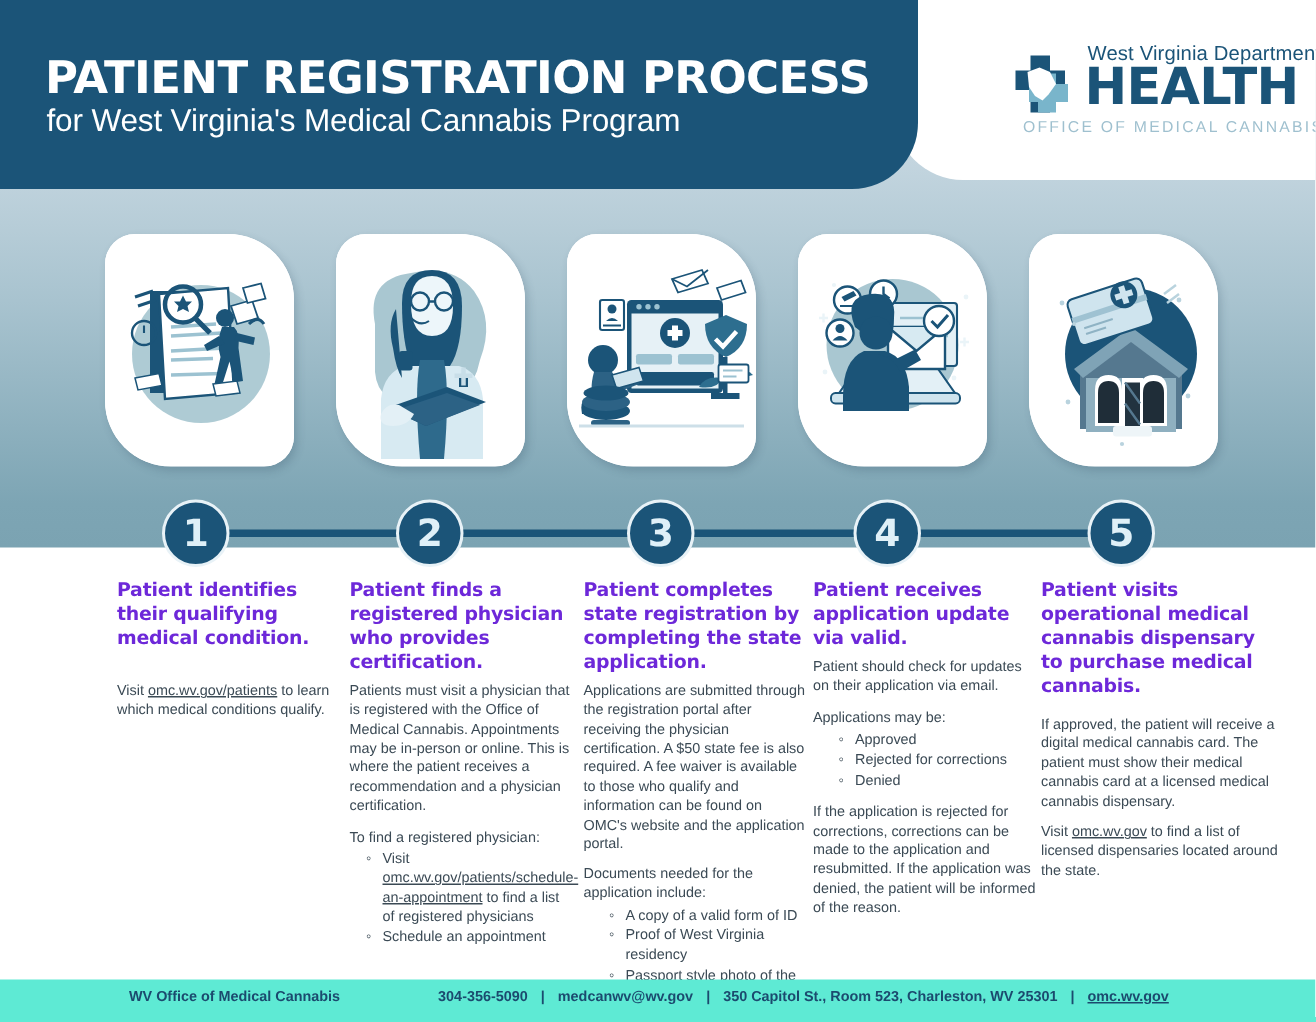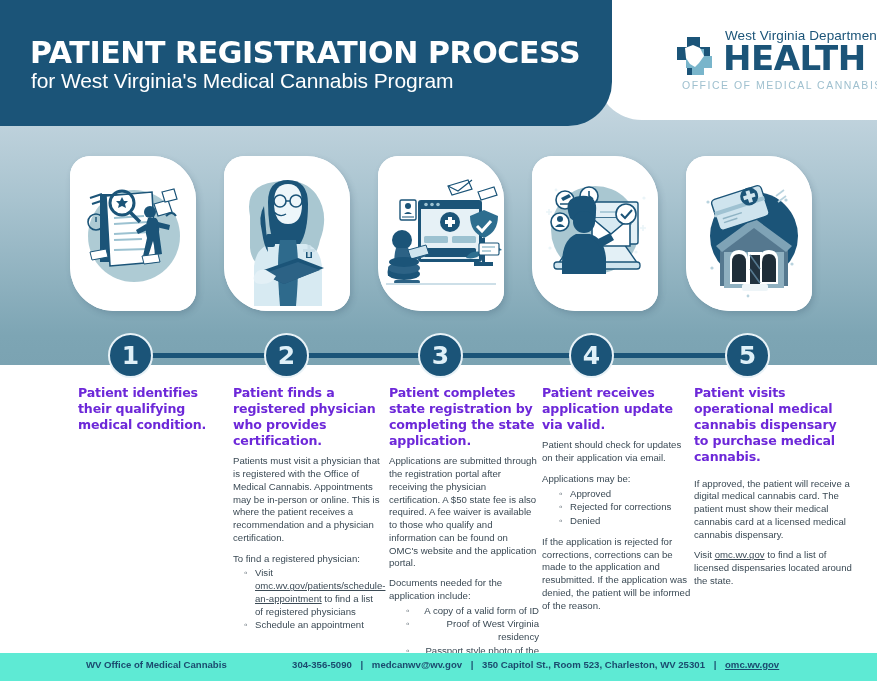--- a/index.html
+++ b/index.html
@@ -387,37 +387,38 @@
 
   <div class="connector"></div>
   <div class="num-circle" style="left:108px;">1</div>
   <div class="num-circle" style="left:264px;">2</div>
   <div class="num-circle" style="left:418px;">3</div>
   <div class="num-circle" style="left:569px;">4</div>
   <div class="num-circle" style="left:725px;">5</div>
 
   <div class="col" style="left:78px; width:152px;">
     <h3>Patient identifies their qualifying medical condition.</h3>
+    <p style="margin-top:22px;"><span>Visit </span><a class="lnk" href="#">omc.wv.gov/patients</a><span> to learn which medical conditions qualify.</span></p>
   </div>
 
   <div class="col" style="left:233px; width:150px;">
     <h3>Patient finds a registered physician who provides certification.</h3>
     <p>Patients must visit a physician that is registered with the Office of Medical Cannabis. Appointments may be in-person or online. This is where the patient receives a recommendation and a  physician certification.</p>
     <p style="margin-bottom:2px;">To find a registered physician:</p>
     <ul>
       <li><span>Visit </span><a class="lnk" href="#">omc.wv.gov/patients/schedule-an-appointment</a><span> to find a list of registered physicians</span></li>
       <li><span>Schedule an appointment</span></li>
     </ul>
   </div>
 
   <div class="col" style="left:389px; width:150px;">
     <h3>Patient completes state registration by completing the state application.</h3>
     <p style="margin-bottom:7px;">Applications are submitted through the registration portal after receiving the physician certification. A $50 state fee is also required. A fee waiver is available to those who qualify and information can be found on OMC's website and the application portal.</p>
     <p style="margin-bottom:2px;">Documents needed for the application include:</p>
-    <ul style="padding-left:28px;text-align:right;">
+    <ul style="padding-left:28px;">
       <li>A copy of a valid form of ID</li>
       <li>Proof of West Virginia residency</li>
       <li>Passport style photo of the patient</li>
     </ul>
   </div>
 
   <div class="col" style="left:542px; width:150px;">
     <h3>Patient receives application update via valid.</h3>
     <p>Patient should check for updates on their application via email.</p>
     <p style="margin-bottom:2px;">Applications may be:</p>

